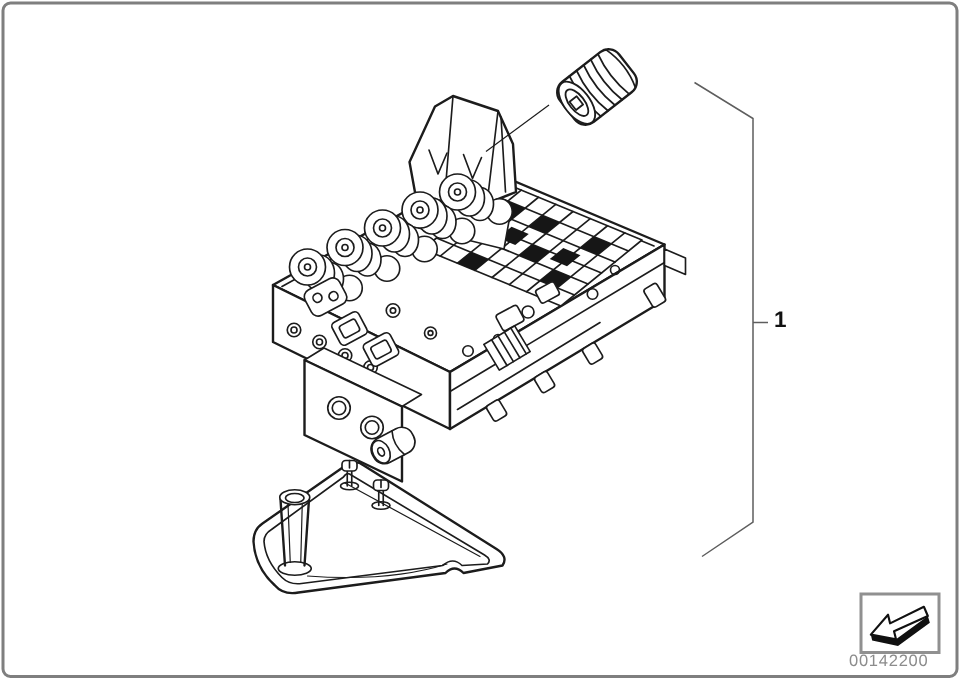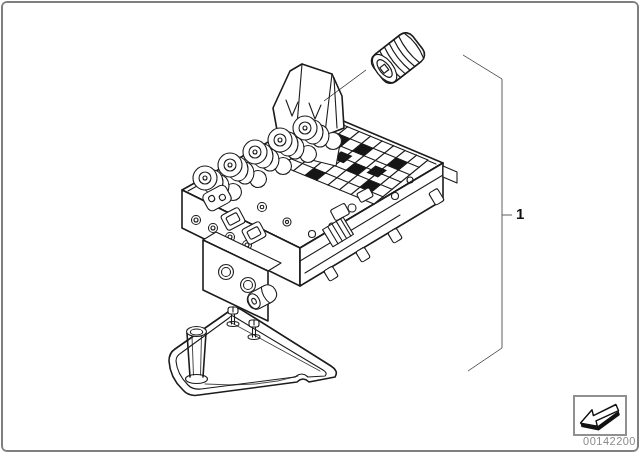--- a/index.html
+++ b/index.html
@@ -1,21 +1,21 @@
 <!DOCTYPE html>
 <html><head>
 <meta charset="utf-8">
 <style>
   html,body{margin:0;padding:0;background:#ffffff;}
   body{width:640px;height:453px;position:relative;font-family:"Liberation Sans",sans-serif;overflow:hidden;}
   .frame{position:absolute;left:1px;top:1px;width:634px;height:447px;border:2px solid #7f7f7f;border-radius:6px;background:#ffffff;}
   .art{position:absolute;left:0;top:0;width:640px;height:453px;}
   .callout-label{position:absolute;left:516px;top:206px;font-size:15px;font-weight:bold;color:#111;line-height:16px;cursor:pointer;}
   .stamp-box{position:absolute;left:573px;top:395px;width:54px;height:41px;border:2px solid #909090;background:#fff;box-sizing:border-box;display:flex;align-items:center;justify-content:center;}
-  .stamp-number{position:absolute;left:566px;top:435px;width:70px;text-align:right;font-size:11px;letter-spacing:0.5px;color:#8c8c8c;}
+  .stamp-number{position:absolute;left:566px;top:435px;width:70px;text-align:left;font-size:11px;letter-spacing:0.5px;color:#8c8c8c;}
   svg{display:block;}
   .thin{stroke-width:0.8;}
   .thick{stroke-width:1.6;}
 </style>
 </head>
 <body>
 
 <div class="frame"></div>
 
 <svg class="art" viewBox="0 0 640 453" xmlns="http://www.w3.org/2000/svg">

